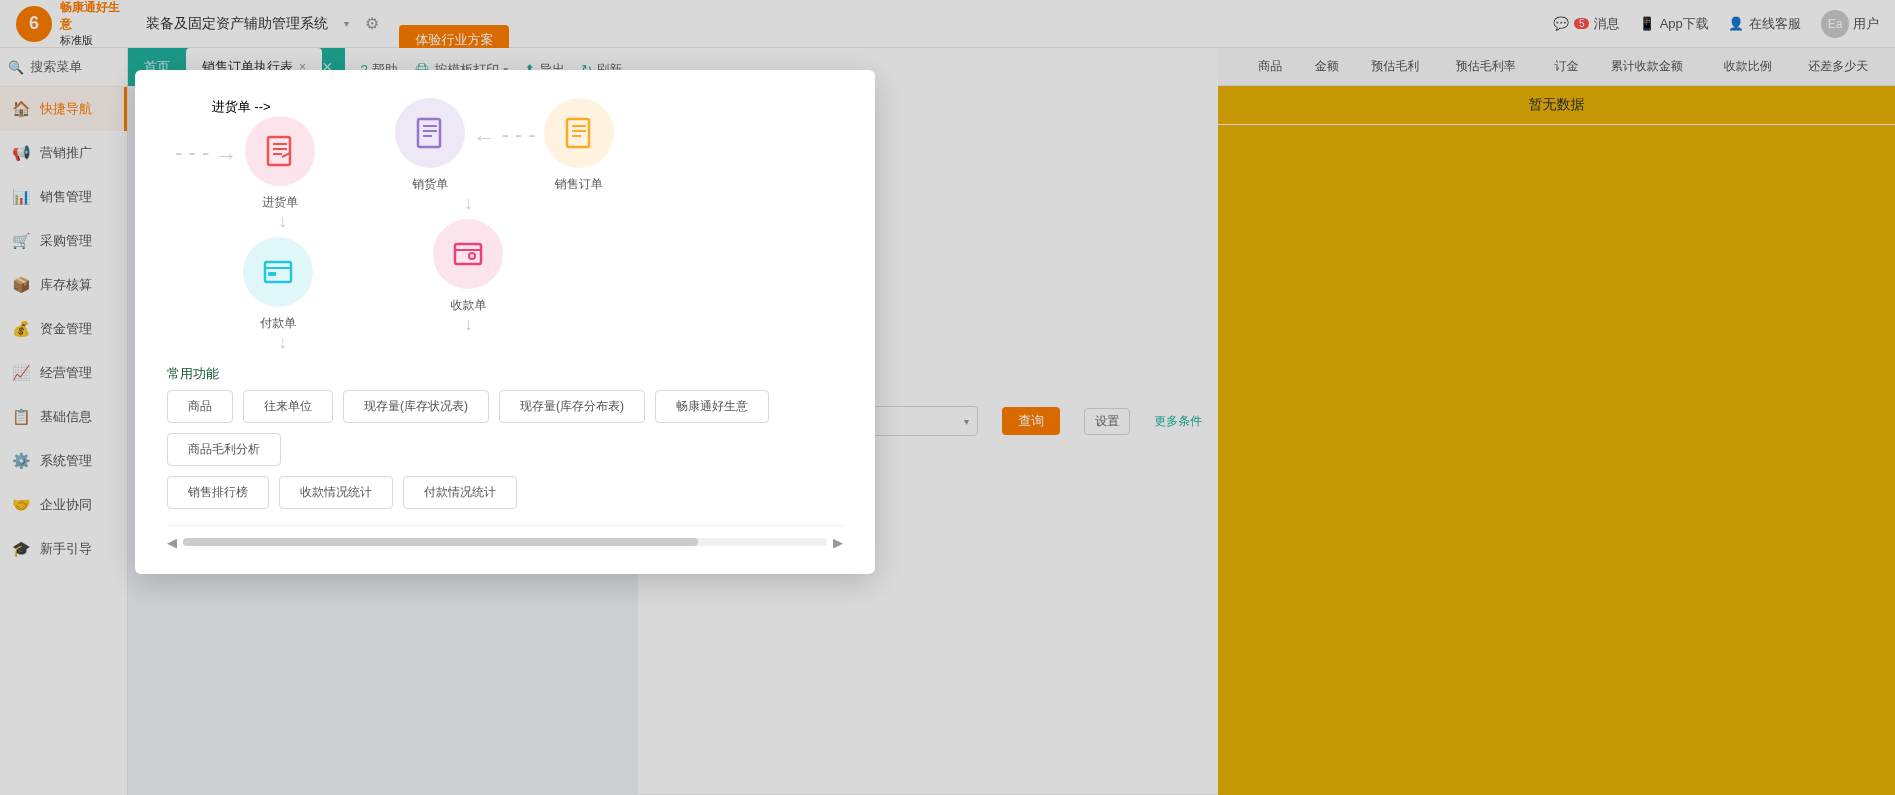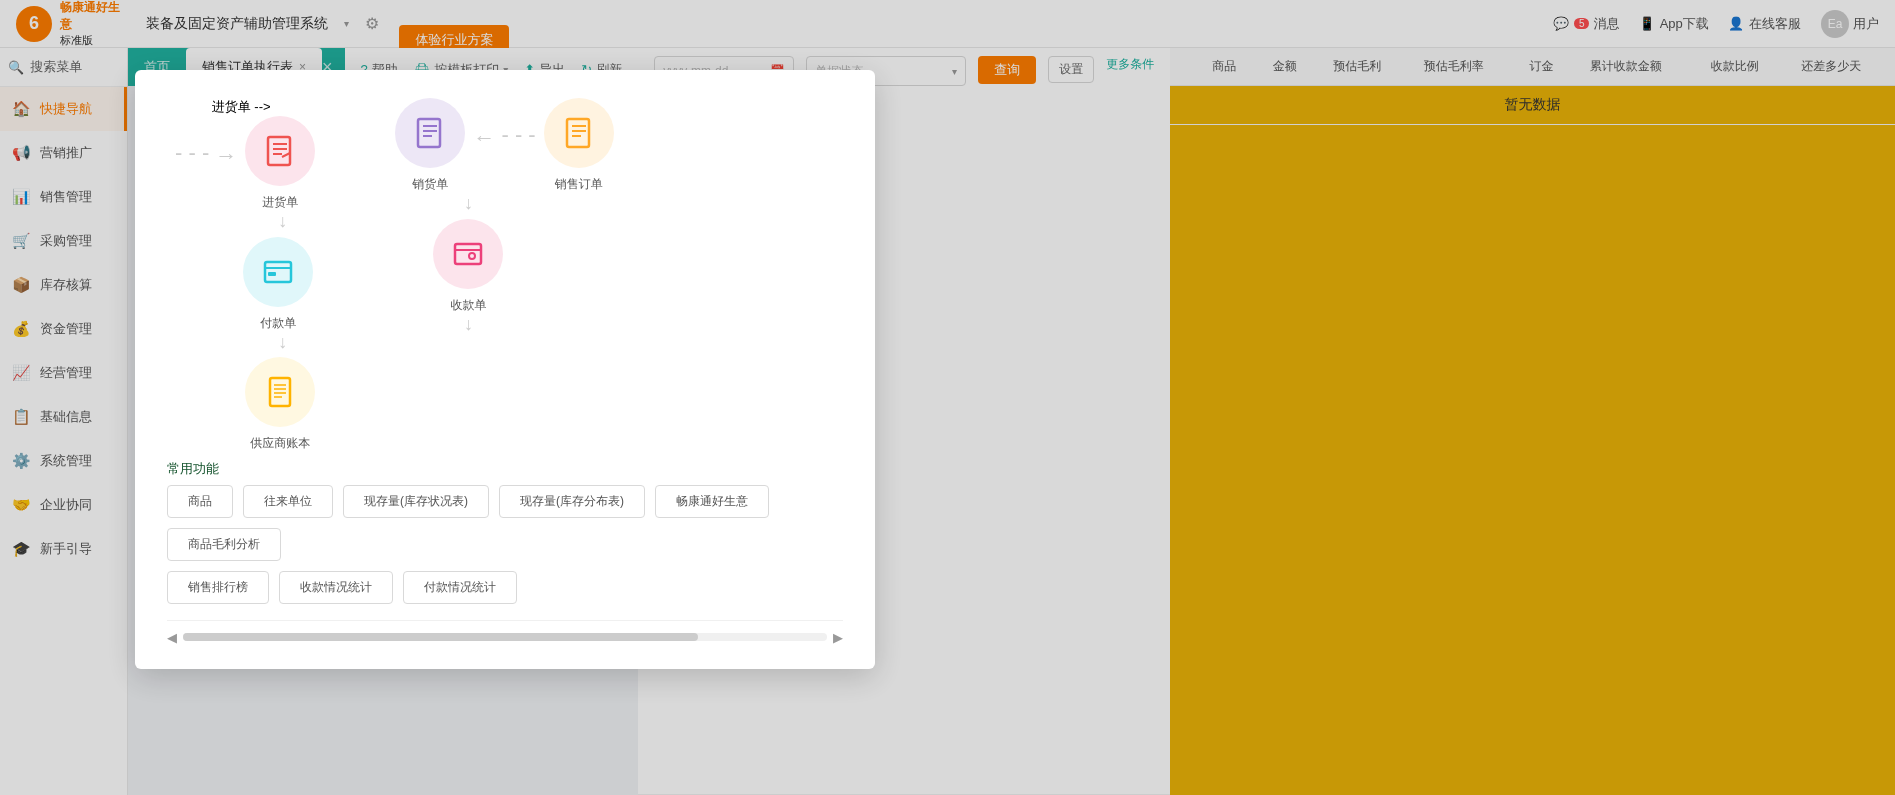--- a/index.html
+++ b/index.html
@@ -39,21 +39,21 @@
     .sidebar-item { display: flex; align-items: center; gap: 8px; padding: 12px 12px; cursor: pointer; color: #555; font-size: 13px; transition: background 0.2s; }
     .sidebar-item.active { background: #fff7f0; color: #ff7d00; border-right: 3px solid #ff7d00; }
     .sidebar-icon { width: 20px; height: 20px; display: flex; align-items: center; justify-content: center; font-size: 15px; }
 
     
     .toolbar { height: 44px; background: #fff; display: flex; align-items: center; padding: 0 16px; border-bottom: 1px solid #e8e8e8; gap: 16px; flex-shrink: 0; }
     .toolbar-btn { display: flex; align-items: center; gap: 4px; color: #666; cursor: pointer; font-size: 13px; }
     .toolbar-btn .icon { color: #20b2a0; }
 
     
-    .filter-bar { background: #fff; padding: 8px 16px; border-bottom: 1px solid #f0f0f0; display: flex; align-items: flex-start; gap: 12px; flex-shrink: 0; flex-wrap: wrap; }
+    .filter-bar { background: #fff; padding: 8px 16px; border-bottom: 1px solid #f0f0f0; display: flex; align-items: center; gap: 24px; flex-shrink: 0; flex-wrap: wrap; }
     .filter-date { height: 30px; border: 1px solid #d9d9d9; border-radius: 4px; padding: 0 8px; font-size: 12px; width: 140px; display: flex; align-items: center; gap: 6px; color: #bbb; }
     .filter-select { height: 30px; border: 1px solid #d9d9d9; border-radius: 4px; padding: 0 8px; font-size: 12px; width: 160px; display: flex; align-items: center; justify-content: space-between; color: #bbb; }
     .query-btn { background: #ff7d00; color: white; border: none; border-radius: 4px; padding: 5px 16px; cursor: pointer; font-size: 13px; }
     .more-conditions { color: #20b2a0; font-size: 12px; cursor: pointer; margin-left: auto; }
     .settings-btn { background: #fff; color: #666; border: 1px solid #d9d9d9; border-radius: 4px; padding: 4px 10px; cursor: pointer; font-size: 12px; }
 
     
     .table-area { flex: 1; overflow: auto; background: #eab308; }
     .data-table { width: 100%; border-collapse: collapse; font-size: 12px; }
     .data-table th { background: #fafafa; border-bottom: 1px solid #e8e8e8; padding: 10px 12px; text-align: left; color: #555; font-weight: 500; white-space: nowrap; position: sticky; top: 0; z-index: 1; }
@@ -294,34 +294,20 @@
                 <line x1="5" y1="14" x2="31" y2="14" stroke="#26c6da" stroke-width="2"></line>
                 <rect x="8" y="18" width="8" height="4" rx="1" fill="#26c6da"></rect>
               </svg>
           </div>
           <span class="flow-label">付款单</span>
         </div>
       </div>
       
       <div style="margin-left:70px;color:#ccc;font-size:18px;line-height:1.2;margin-bottom:4px;align-self:flex-end;padding-right:28px;">↓</div>
       
-      <div style="align-self:flex-end;">
-        <div class="flow-node" style="margin-left:72px;">
-          <div class="flow-circle circle-orange2">
-            <svg width="36" height="36" viewBox="0 0 36 36">
-                <rect x="8" y="4" width="20" height="28" rx="2" fill="none" stroke="#ffb300" stroke-width="2.5"></rect>
-                <line x1="12" y1="11" x2="24" y2="11" stroke="#ffb300" stroke-width="1.5"></line>
-                <line x1="12" y1="15" x2="24" y2="15" stroke="#ffb300" stroke-width="1.5"></line>
-                <line x1="12" y1="19" x2="24" y2="19" stroke="#ffb300" stroke-width="1.5"></line>
-                <line x1="12" y1="23" x2="20" y2="23" stroke="#ffb300" stroke-width="1.5"></line>
-              </svg>
-          </div>
-          <span class="flow-label">供应商账本</span>
-        </div>
-      </div>
     </div>
 
     <div style="width:80px;"></div>
 
     <div style="display:flex; flex-direction:column; align-items:center;">
 
       <div style="display:flex; align-items:center; margin-bottom:0;">
         <div class="flow-node">
           <div class="flow-circle circle-purple">
             <svg width="36" height="36" viewBox="0 0 36 36">

